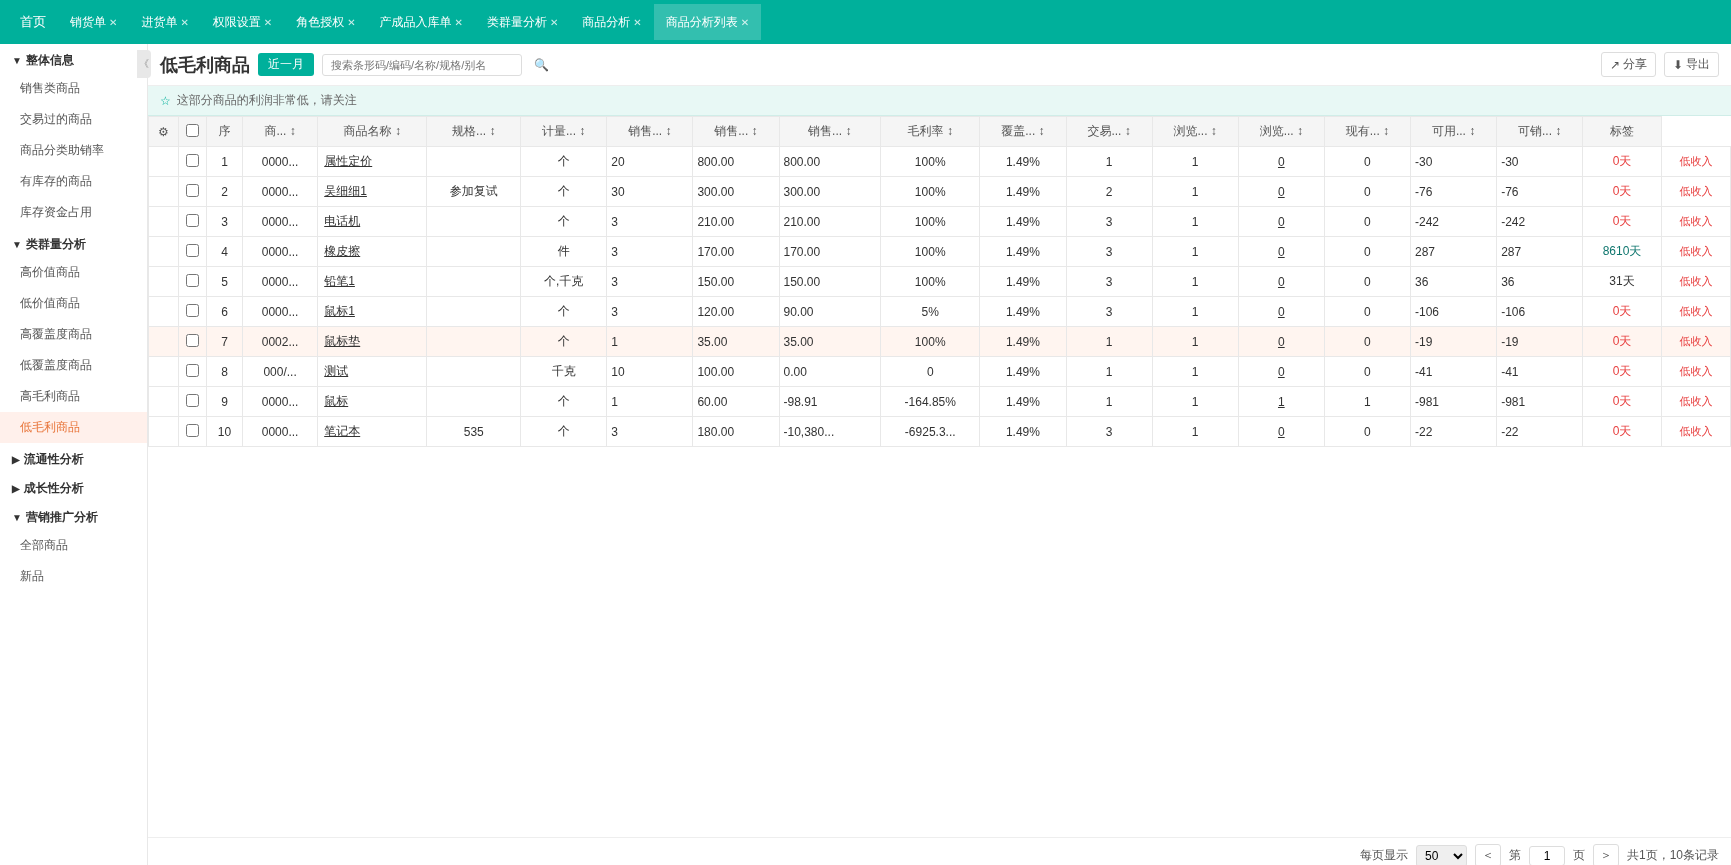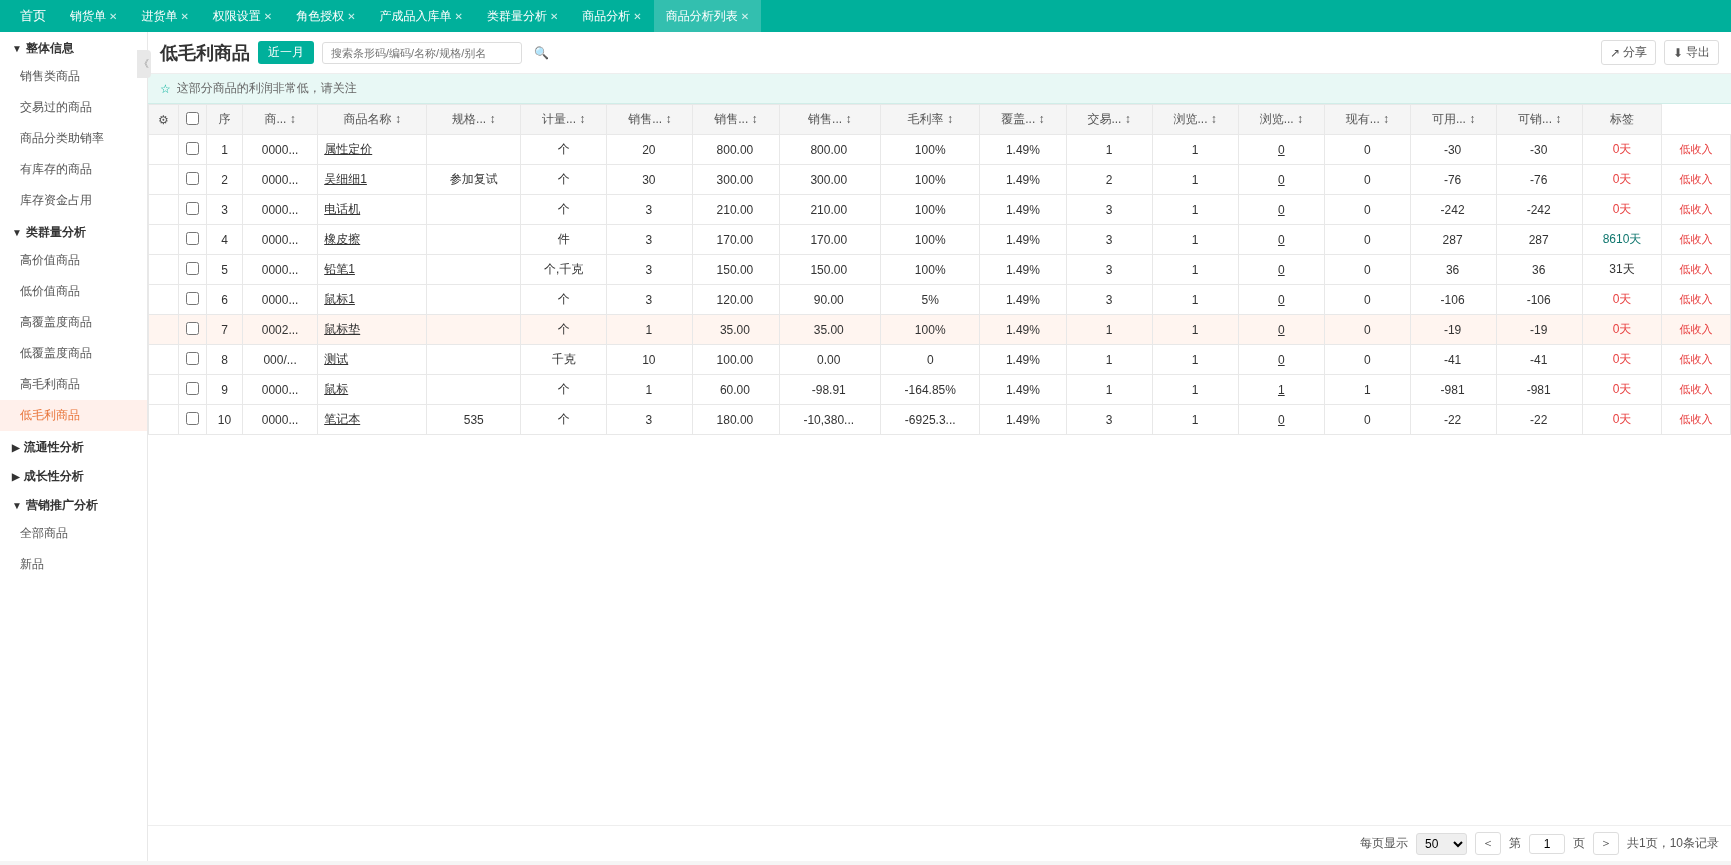--- a/index.html
+++ b/index.html
@@ -3,21 +3,21 @@
   <meta charset="utf-8">
   <style>
     * { box-sizing: border-box; margin: 0; padding: 0; font-family: 'Microsoft YaHei', Arial, sans-serif; font-size: 12px; }
     body { background: #f5f5f5; overflow: hidden; }
 
     
     .top-nav {
       background: #00b09b;
       display: flex;
       align-items: center;
-      height: 32px;
+      height: 44px;
       padding: 0 8px;
     }
     .top-nav .nav-item {
       color: #fff;
       padding: 0 12px;
       height: 36px;
       display: flex;
       align-items: center;
       cursor: pointer;
       white-space: nowrap;
@@ -156,21 +156,21 @@
       border: 1px solid #e8e8e8;
       padding: 6px 4px;
       color: #333;
       text-align: center;
       white-space: nowrap;
     }
     tr.highlighted td { background: #fff5f0; }
     .tag-red { color: #e84040; font-size: 11px; }
     .underline { text-decoration: underline; cursor: pointer; }
     td.name-cell { text-align: left; padding-left: 6px; text-decoration: underline; }
-    td.num-cell { text-align: center; padding-right: 6px; }
+    td.num-cell { text-align: left; padding-right: 6px; }
     .col-settings { width: 30px; }
     .col-check { width: 28px; }
     .col-no { width: 36px; }
 
     
     .pagination {
       background: #fff;
       border-top: 1px solid #eee;
       padding: 6px 12px;
       display: flex;

